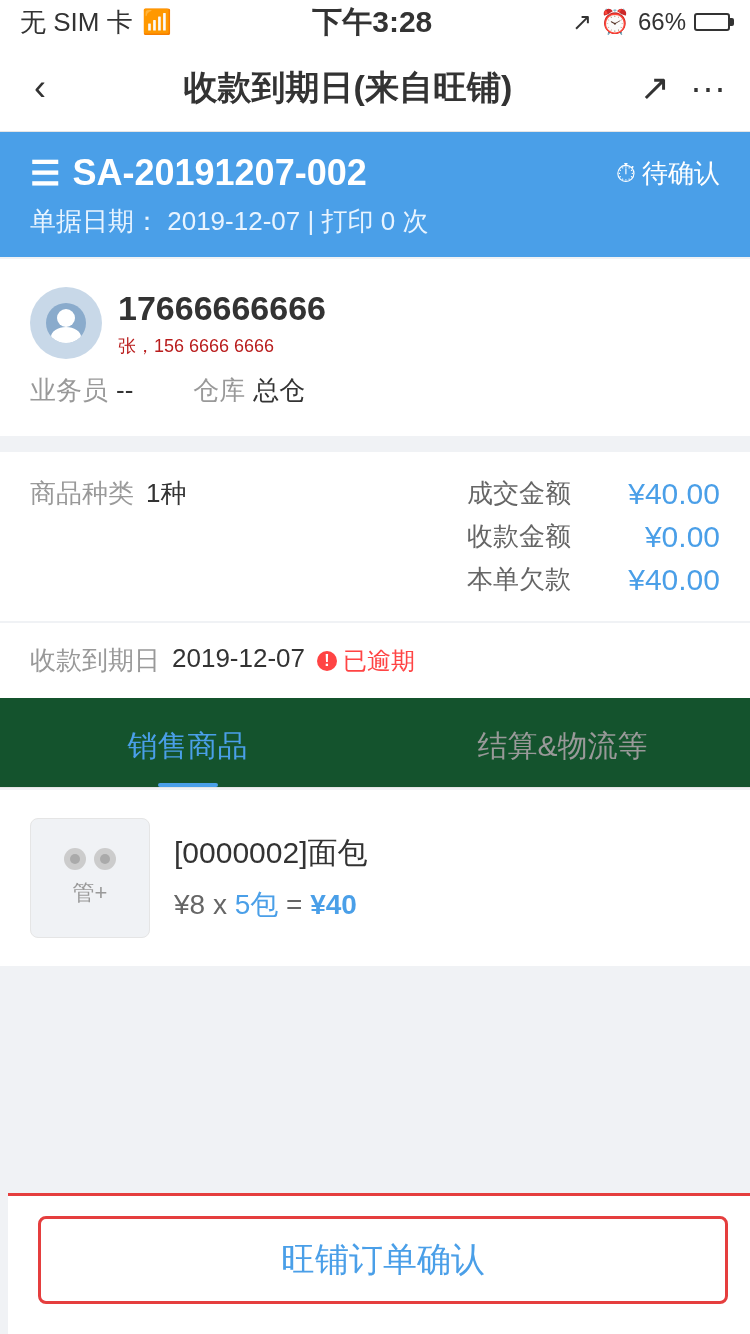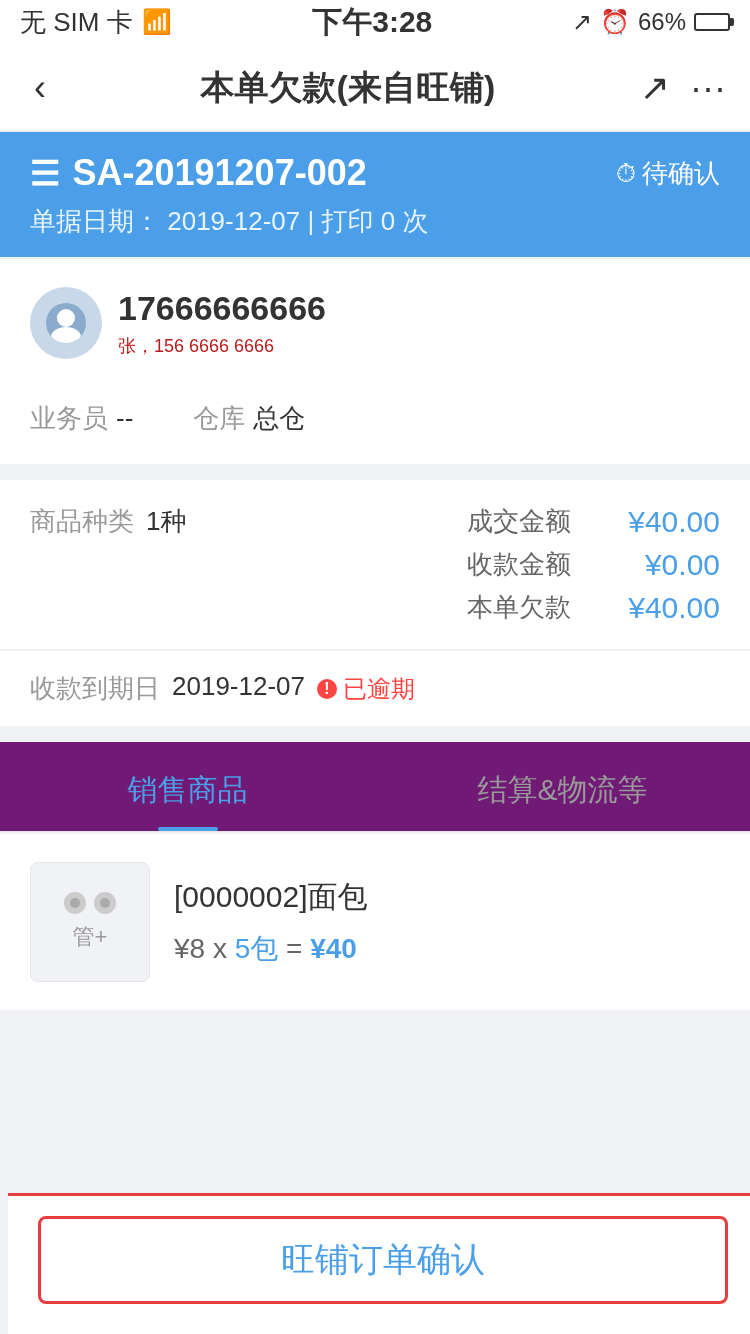--- a/index.html
+++ b/index.html
@@ -177,21 +177,21 @@
       color: #b91c1c;
       margin-top: 6px;
     }
     .customer-meta {
       display: flex;
       margin-top: 14px;
       font-size: 26px;
       color: #666;
       gap: 60px;
     }
-    .meta-item { display: flex; gap: 8px; align-items: center; margin-top: 28px; }
+    .meta-item { display: flex; gap: 8px; align-items: center; }
     .meta-label { color: #999; }
     .meta-value { color: #333; }
 
     
     .summary-section {
       background: #fff;
       padding: 24px 30px;
       margin-top: 16px;
       display: flex;
       justify-content: space-between;
@@ -250,22 +250,21 @@
       display: inline-flex;
       align-items: center;
       justify-content: center;
       color: #fff;
       font-size: 16px;
       font-weight: 700;
     }
 
     
     .tabs-section {
-      background: #701a75;
-      margin-top: 16px;
+      background: #14532d;
       display: flex;
       border-bottom: 1px solid #e5e5e5;
     }
     .tab-item {
       flex: 1;
       text-align: center;
       padding: 28px 0 20px;
       font-size: 30px;
       color: #999;
       cursor: pointer;
@@ -401,21 +400,21 @@
     <span>⏰</span>
     <span>66%</span>
     <span class="battery-icon">
       <span class="battery-fill"></span>
     </span>
   </div>
 </div>
 
 <div class="nav-bar">
   <span class="nav-back">‹</span>
-  <span class="nav-title">本单欠款(来自旺铺)</span>
+  <span class="nav-title">收款到期日(来自旺铺)</span>
   <div class="nav-actions">
     <span class="nav-share-icon">↗</span>
     <span class="nav-more-icon">···</span>
   </div>
 </div>
 
 <div class="order-header">
   <div class="order-header-top">
     <div class="order-id">
       <span class="order-id-icon">☰</span>

